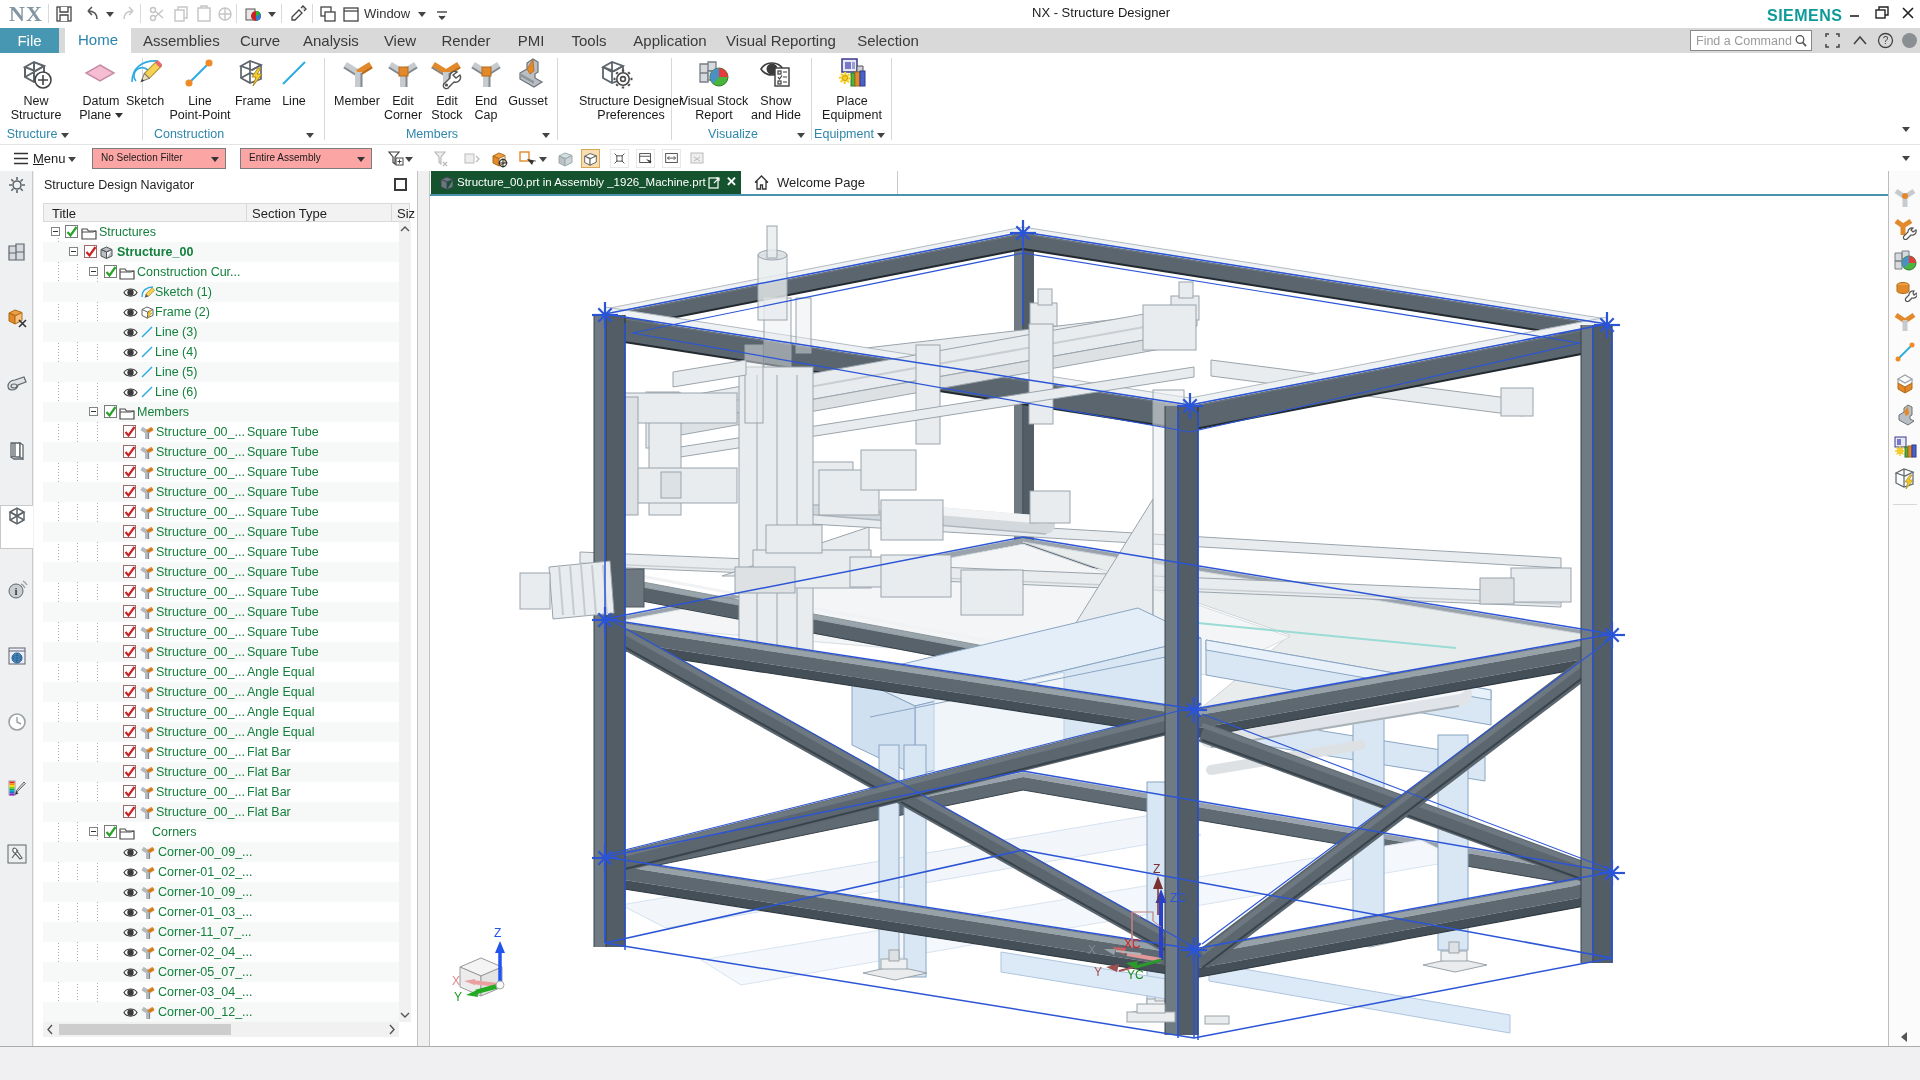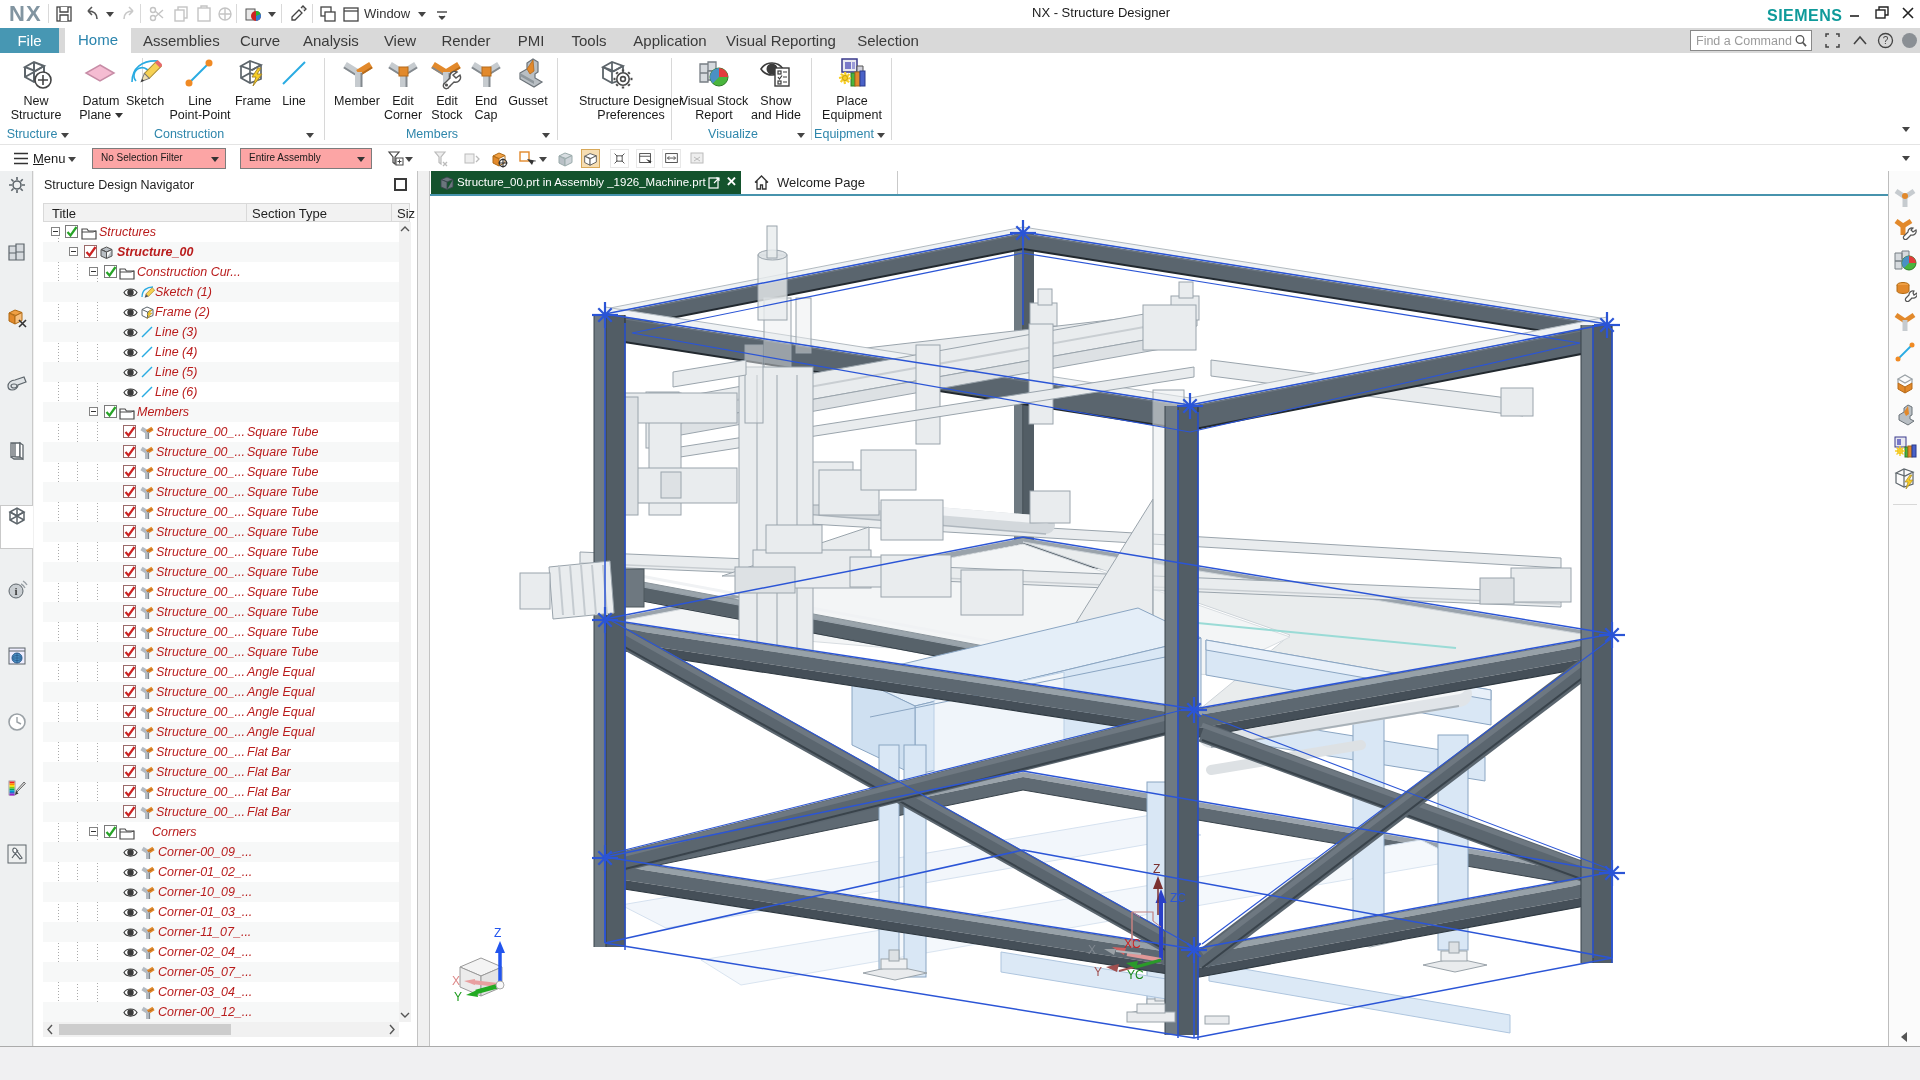--- a/index.html
+++ b/index.html
@@ -2,21 +2,21 @@
 <html><head>
 <meta charset="utf-8">
 <style>
 * { margin:0; padding:0; box-sizing:border-box; }
 html,body { width:1920px; height:1080px; overflow:hidden; background:#fff;
   font-family:"Liberation Sans", sans-serif; }
 .abs { position:absolute; }
 #app { position:relative; width:1920px; height:1080px; background:#fff; }
 
 #titlebar { position:absolute; left:0; top:0; width:1920px; height:28px; background:#ffffff; }
-.nxlogo { position:absolute; left:9px; top:1px; font-size:22px; font-weight:bold; color:#8295a1; letter-spacing:1px; }
+.nxlogo { position:absolute; left:9px; top:1px; font-size:22px; font-weight:bold; color:#8295a1; letter-spacing:1px;font-family:Liberation Serif, serif; }
 .tsep { position:absolute; top:4px; width:1px; height:19px; background:#d9d9d9; }
 .ticon { position:absolute; top:4px; width:20px; height:20px; }
 .ttext { position:absolute; top:6px; font-size:13px; color:#333; }
 #wintitle { position:absolute; left:1032px; top:5px; width:0; font-size:13px; color:#1a1a1a; white-space:nowrap; }
 #wintitle span { position:relative; left:-50%; }
 .siemens { position:absolute; left:1767px; top:7px; font-size:16px; font-weight:bold; color:#0f9a9a; letter-spacing:0.5px; }
 
 #tabrow { position:absolute; left:0; top:28px; width:1920px; height:25px; background:#d9d9d9; }
 .ftab { position:absolute; left:0; top:0; width:59px; height:25px; background:#4797b3; color:#fff;
   font-size:15px; text-align:center; line-height:25px; }
@@ -39,21 +39,21 @@
 .dropbox .dtext { position:absolute; left:8px; top:3px; }
 .dropbox .dcar { position:absolute; right:6px; top:8px; width:0; height:0; border-left:4px solid transparent; border-right:4px solid transparent; border-top:5px solid #333; }
 
 #main { position:absolute; left:0; top:171px; width:1920px; height:875px; background:#f0f0f0; }
 #sidebar { position:absolute; left:0; top:0; width:33px; height:875px; background:#eef0f1; border-right:1px solid #c9c9c9; }
 #navpanel { position:absolute; left:34px; top:0; width:384px; height:875px; background:#ffffff; border-right:1px solid #c3c3c3; }
 #navtitle { position:absolute; left:10px; top:7px; font-size:12.5px; color:#222; }
 #navmax { position:absolute; left:360px; top:7px; width:13px; height:13px; border:2px solid #3a3a3a; background:#fff; }
 #treehead { position:absolute; left:9px; top:32px; width:367px; height:19px; background:#f2f2f2; border:1px solid #d9d9d9; font-size:13px; color:#222; }
 #treebody { position:absolute; left:9px; top:51px; width:356px; height:800px; background:#fff; overflow:hidden; }
-.trow { position:relative; width:100%; height:20px; font-size:12.5px; color:#b91c1c; white-space:nowrap;font-style:italic; }
+.trow { position:relative; width:100%; height:20px; font-size:12.5px; color:#15803d; white-space:nowrap; }
 .trow.alt { background:#f7f8f8; }
 .coltype { position:absolute; left:204px; top:3px; }
 .vscroll { position:absolute; left:365px; top:51px; width:12px; height:800px; background:#f1f1f1; }
 .hscroll { position:absolute; left:9px; top:851px; width:356px; height:15px; background:#f1f1f1; }
 
 #statusbar { position:absolute; left:0; top:1046px; width:1920px; height:34px; background:#f0f0f2; border-top:1px solid #ababab; }
 
 #viewport { position:absolute; left:429px; top:171px; width:1459px; height:875px; background:#ffffff; border-left:1px solid #c3c3c3; }
 #vtabs { position:absolute; left:0; top:0; width:1459px; height:25px; background:#ffffff; }
 #vtab1 { position:absolute; left:1px; top:0; width:311px; overflow:hidden; height:23px; background:#14532d; color:#fff; font-size:13px; }

